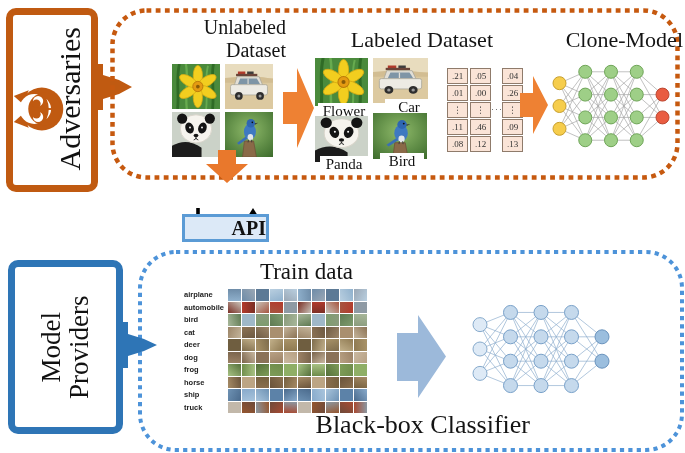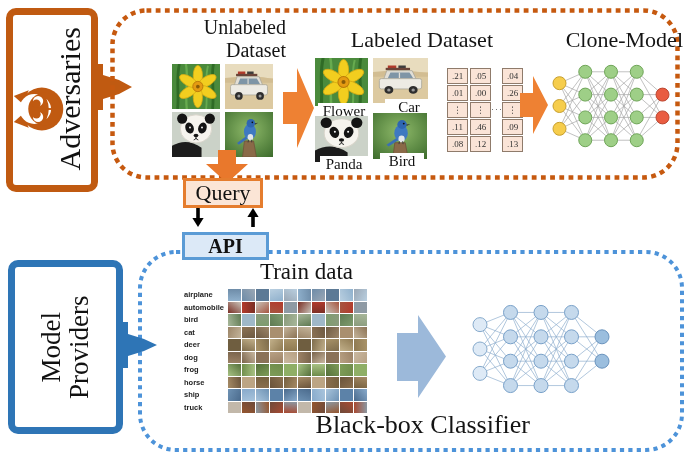--- a/index.html
+++ b/index.html
@@ -34,23 +34,23 @@
   
   #prob-vectors{left:447px;top:68px;width:76px;height:80px;font-size:9px;}
   .vec-col{position:absolute;top:0;display:flex;flex-direction:column;gap:1px;}
   .vec-cell{width:19px;height:14px;line-height:14px;text-align:center;background:#FAE4D7;
             border:1px solid #8F7B6B;color:#333;}
   .vec-ellipsis{position:absolute;left:44px;top:36px;width:12px;font-size:9px;letter-spacing:1px;color:#333;}
   
   #query-box{left:183px;top:178px;width:80px;height:30px;box-sizing:border-box;
              border:3px solid #E57D2E;background:#FBE5D6;display:flex;align-items:center;
              justify-content:center;font-size:22px;}
-  #api-box{left:182px;top:232px;width:87px;height:28px;box-sizing:border-box;
+  #api-box{left:182px;top:214px;width:87px;height:28px;box-sizing:border-box;
            border:3px solid #5B9BD5;background:#DCE9F7;display:flex;align-items:center;
-           justify-content:center;font-size:20px;font-weight:bold;}
+           justify-content:flex-end;font-size:20px;font-weight:bold;}
   
   #cifar-labels{left:184px;top:290px;width:44px;height:122px;display:flex;flex-direction:column;
                 justify-content:space-between;font-family:"Liberation Sans","DejaVu Sans",sans-serif;
                 font-size:7.5px;font-weight:bold;color:#222;}
   #cifar-grid{left:228px;top:289px;width:139px;height:124px;display:grid;
               grid-template-columns:repeat(10,1fr);grid-template-rows:repeat(10,1fr);gap:1px;}
   .cifar-cell{width:100%;height:100%;}
   svg{display:block;}
 </style>
 </head>
@@ -564,23 +564,20 @@
         <circle cx="103.5" cy="38.8125" r="7" fill="#C5D9EC" stroke="#79A1C9" stroke-width="1"></circle>
         <circle cx="103.5" cy="63.1875" r="7" fill="#C5D9EC" stroke="#79A1C9" stroke-width="1"></circle>
         <circle cx="103.5" cy="87.5625" r="7" fill="#C5D9EC" stroke="#79A1C9" stroke-width="1"></circle>
         <circle cx="134" cy="38.8125" r="7" fill="#9BBEDE" stroke="#6A93BD" stroke-width="1"></circle>
         <circle cx="134" cy="63.1875" r="7" fill="#9BBEDE" stroke="#6A93BD" stroke-width="1"></circle>
       </svg>
     </div>
 
   <div id="blackbox-title" class="abs ctr title">Black-box Classifier</div>
 
-  <div id="query-box" class="abs">
-    <span>Query</span>
-  </div>
   <svg class="abs" style="left:190px;top:208px;" width="16" height="19">
     <line x1="8" y1="0" x2="8" y2="11" stroke="#000" stroke-width="3.6"></line>
     <polygon points="2.4,10 13.6,10 8,19" fill="#000"></polygon>
   </svg>
   <svg class="abs" style="left:245px;top:208px;" width="16" height="19">
     <line x1="8" y1="19" x2="8" y2="8" stroke="#000" stroke-width="3.6"></line>
     <polygon points="2.4,9 13.6,9 8,0" fill="#000"></polygon>
   </svg>
   <div id="api-box" class="abs">
     <span>API</span>

